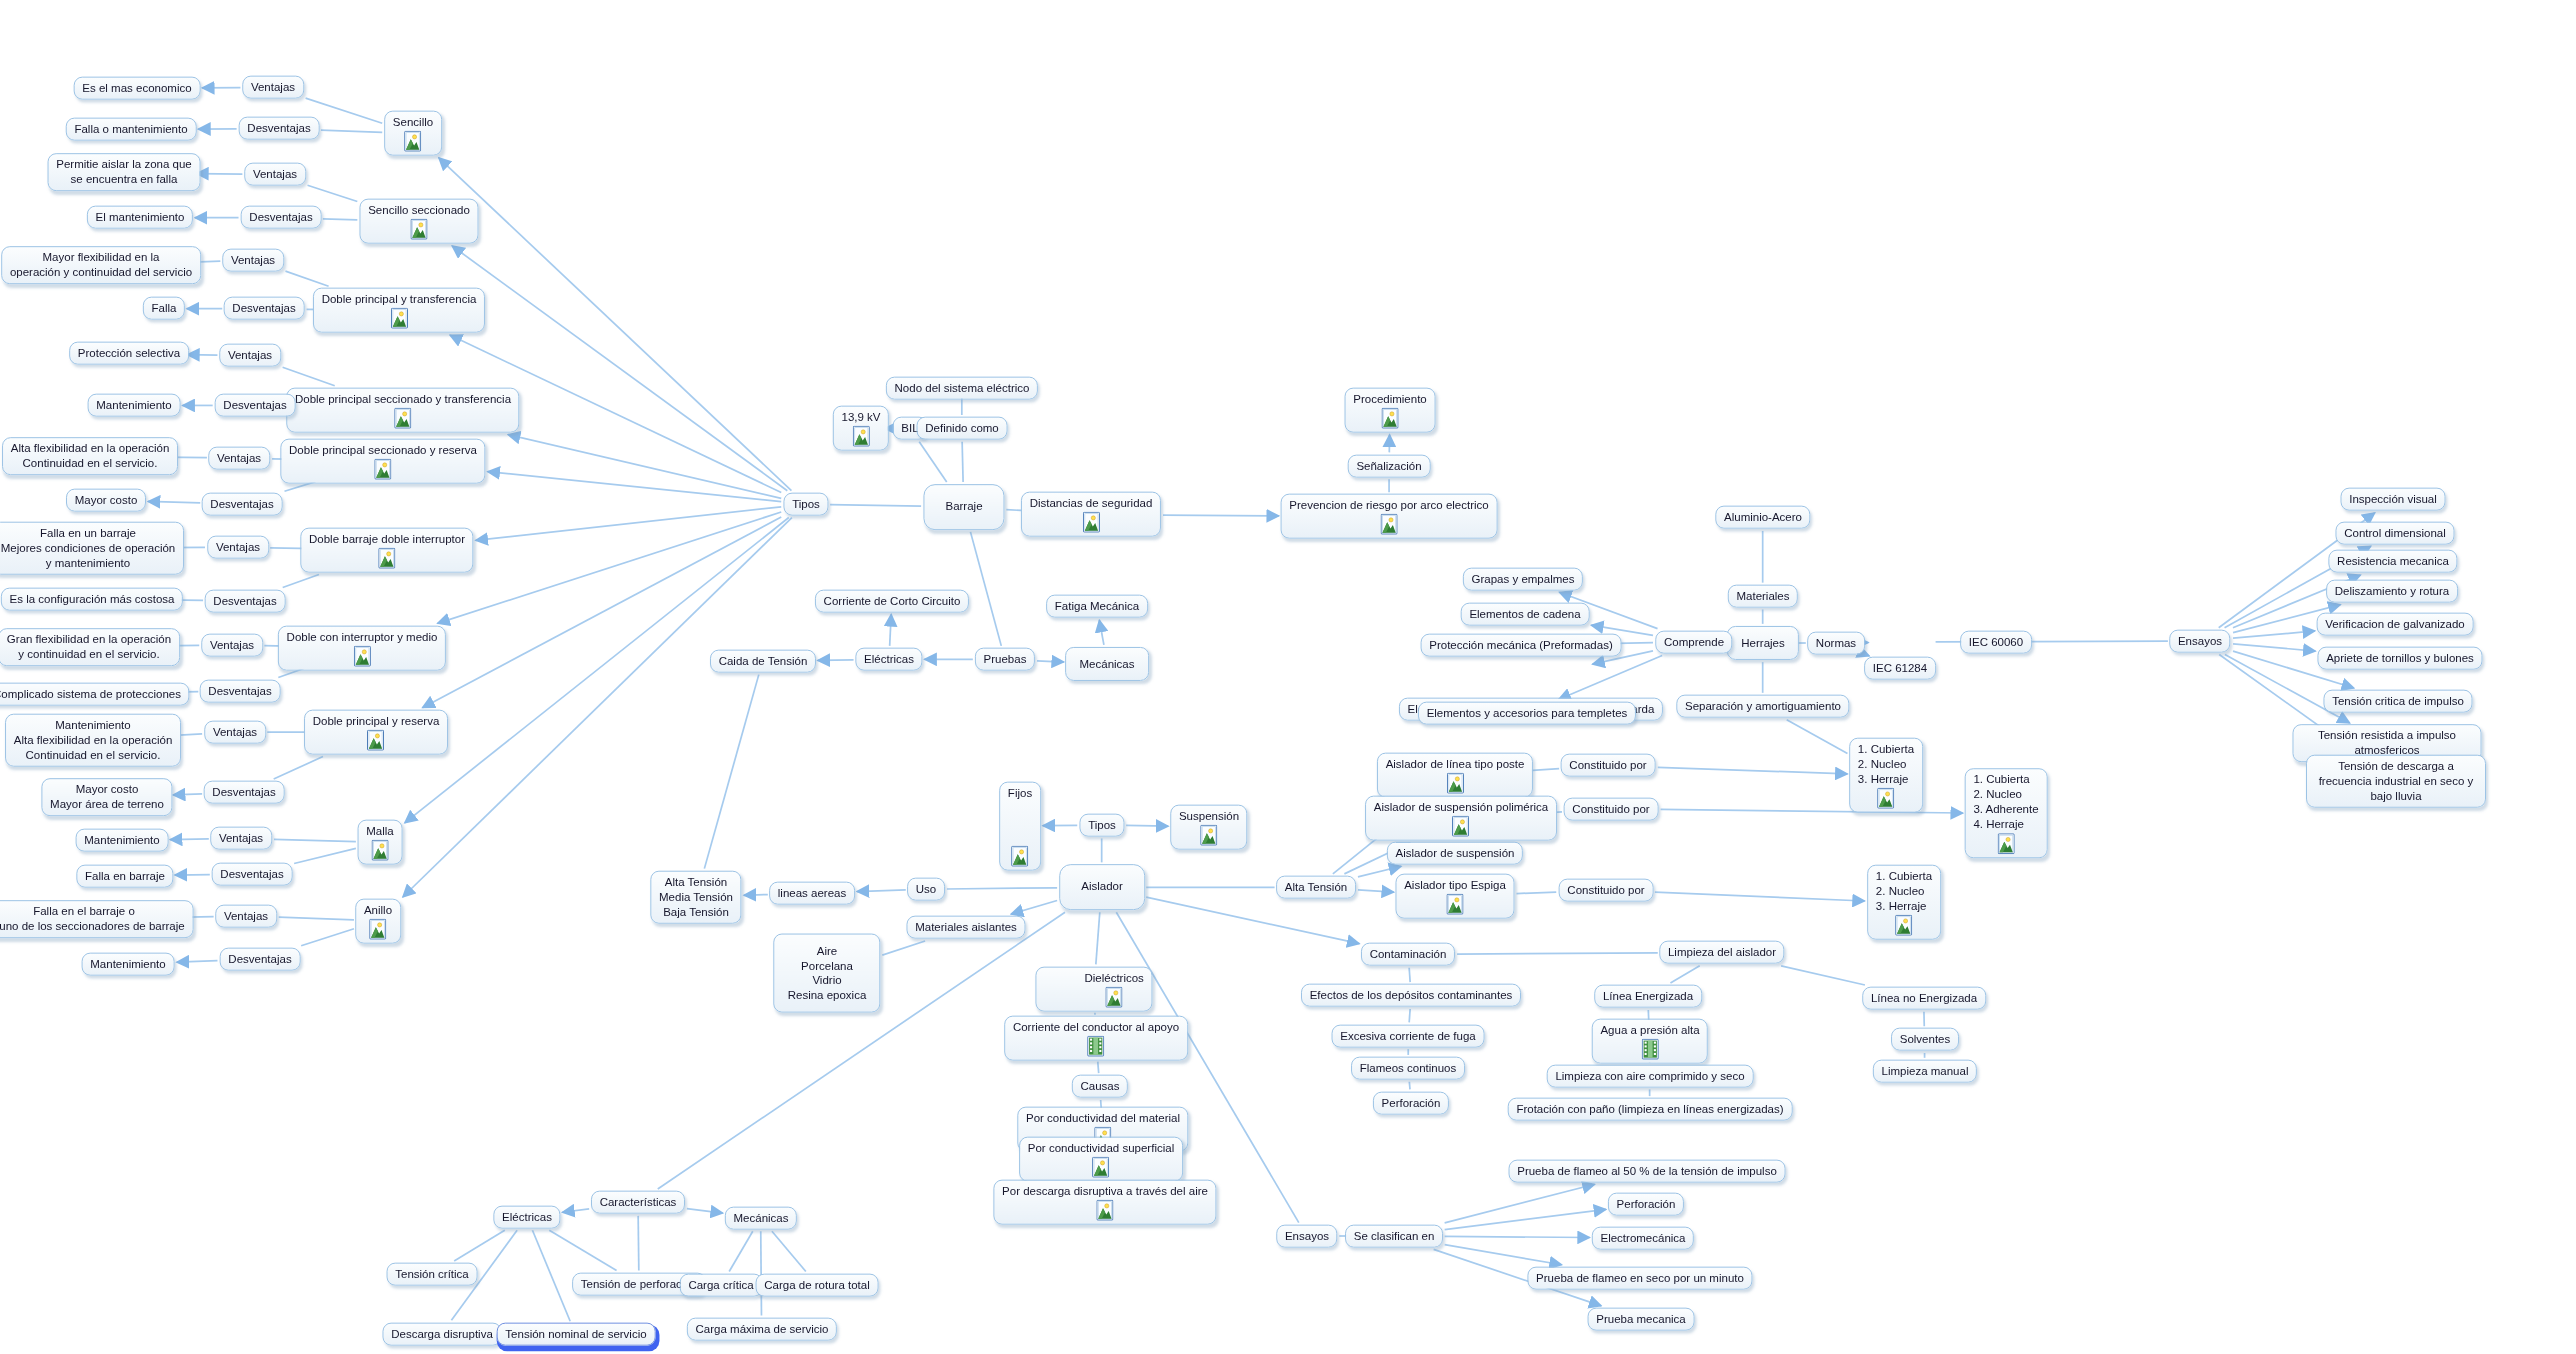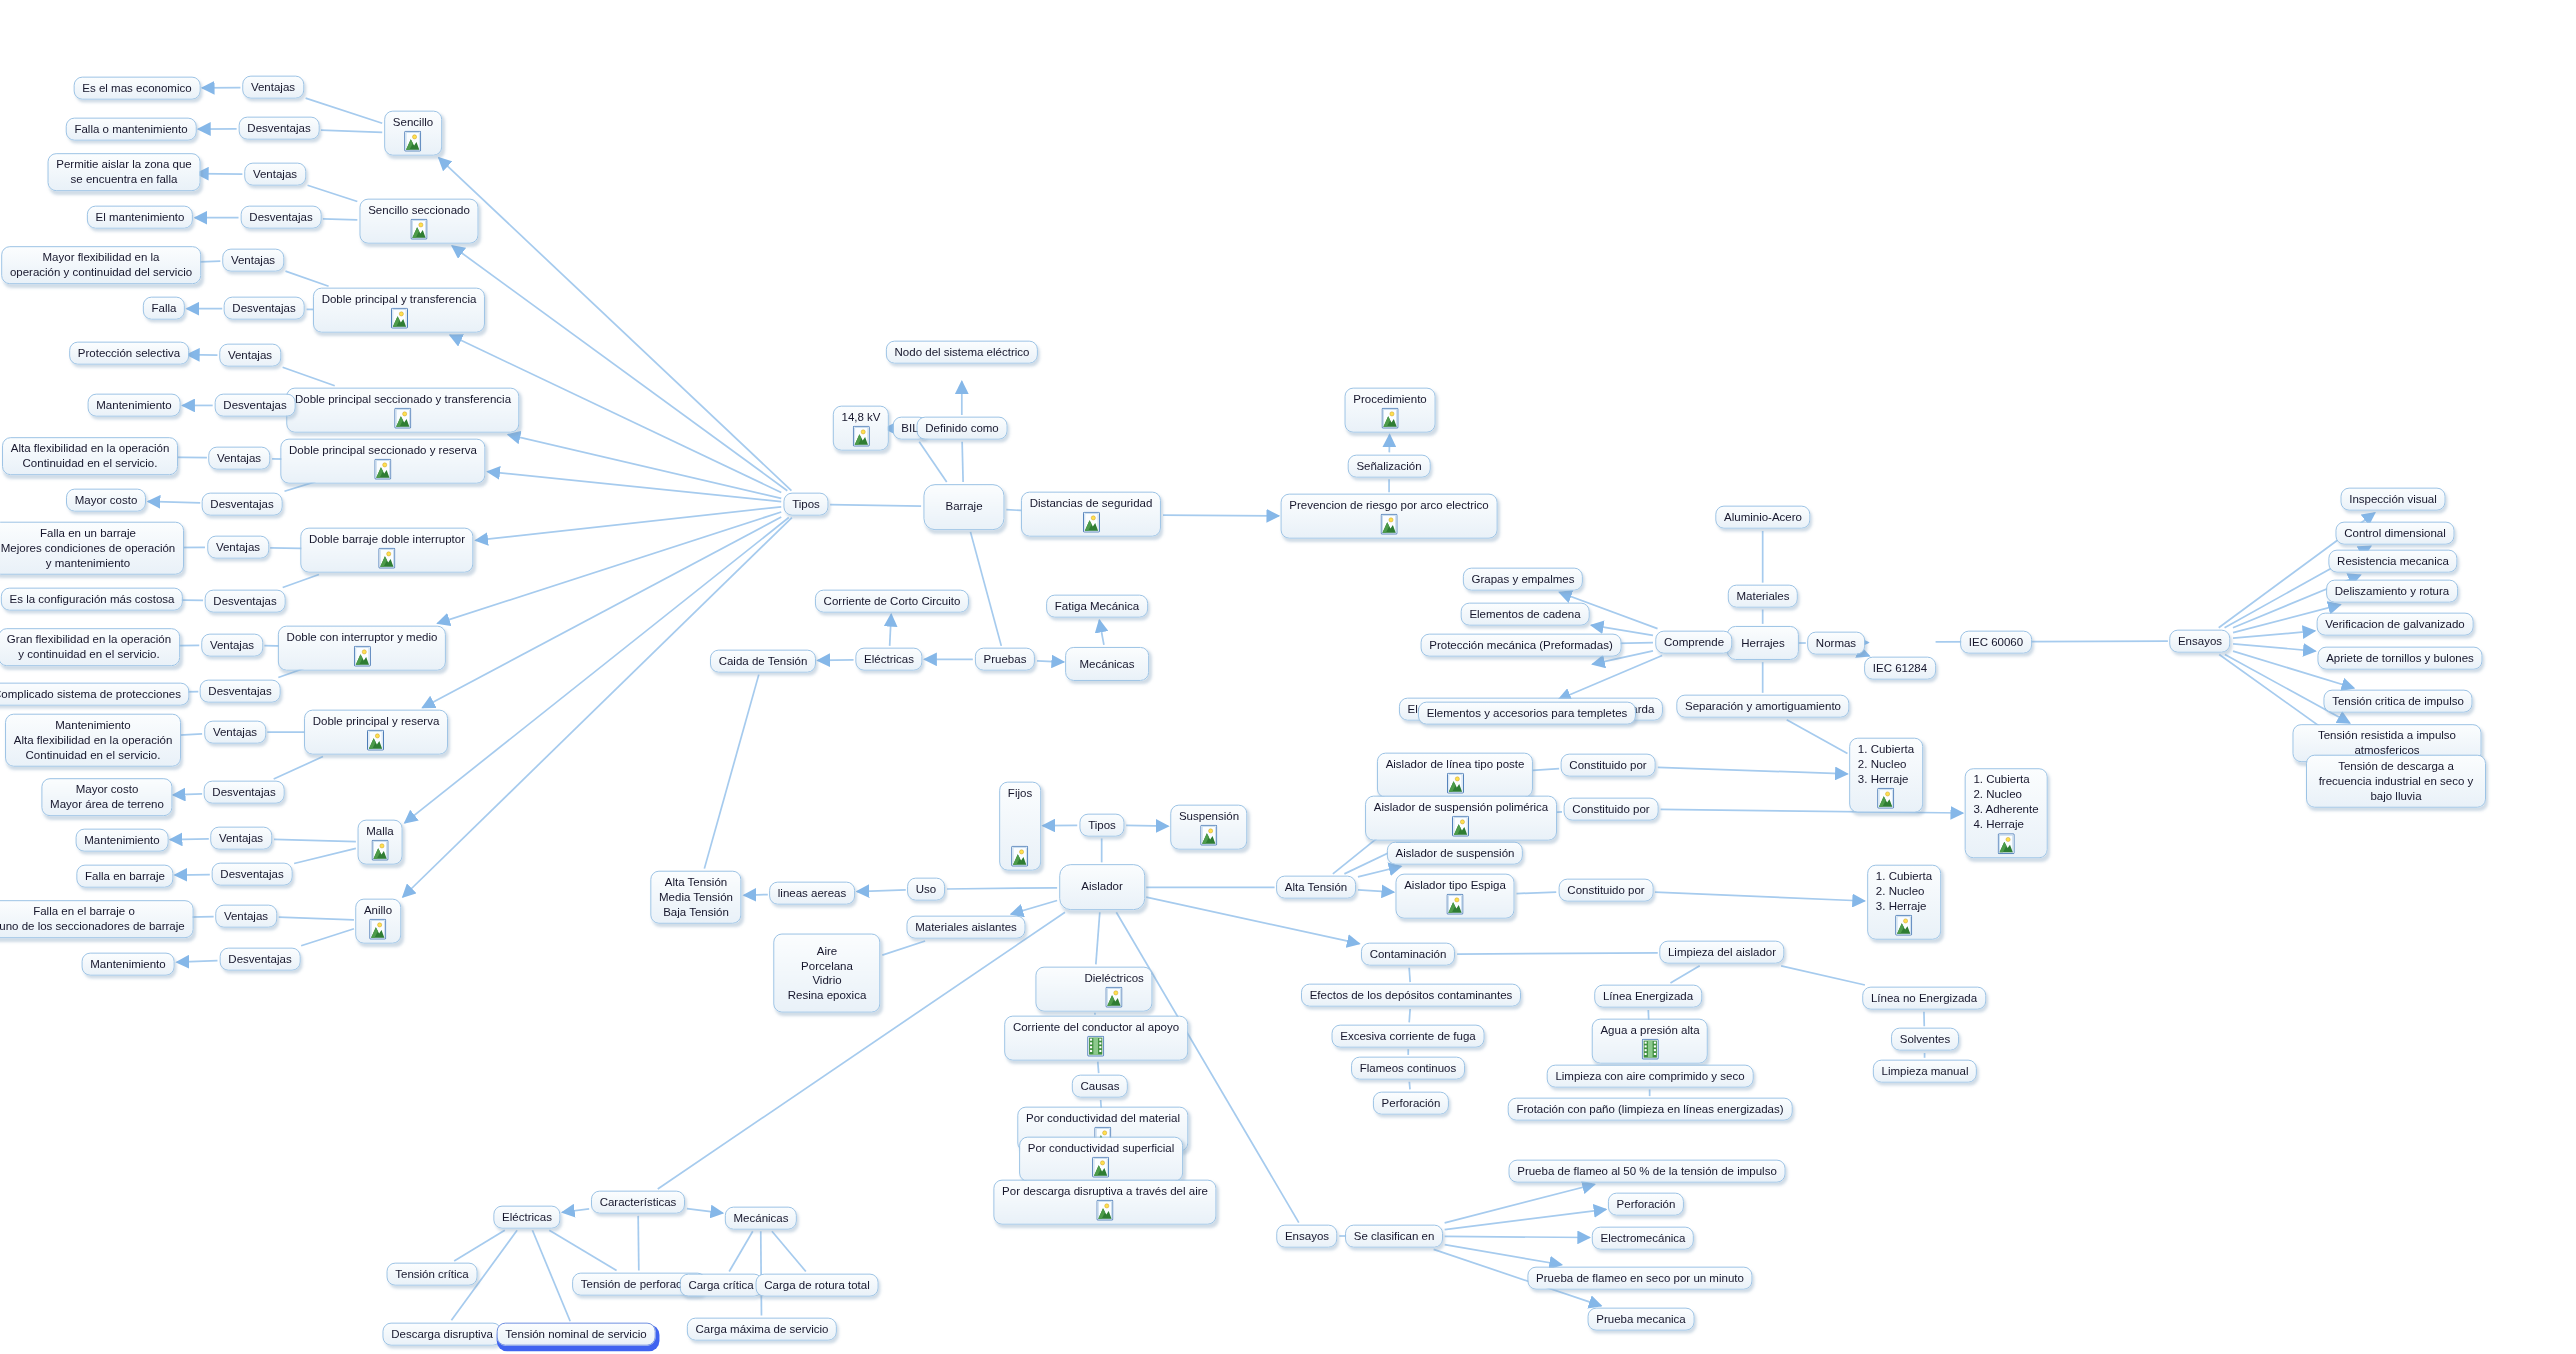--- a/index.html
+++ b/index.html
@@ -432,25 +432,25 @@
     </div>
     <div class="node" style="left: 966px; top: 927px;">
       <div class="lbl">Materiales aislantes</div>
     </div>
     <div class="node md" style="left: 827px; top: 973px;">
       <div class="lbl">Aire
 Porcelana
 Vidrio
 Resina epoxica</div>
     </div>
-    <div class="node" style="left: 962px; top: 352px;">
+    <div class="node" style="left: 962px; top: 388px;">
       <div class="lbl">Nodo del sistema eléctrico</div>
     </div>
     <div class="node" style="left: 861px; top: 428px;">
-      <div class="lbl">14,8 kV</div>
+      <div class="lbl">13,9 kV</div>
       <span class="icon"><svg width="17" height="21" viewBox="0 0 18 22">
           <rect x="0.5" y="0.5" width="17" height="21" rx="1" fill="#ffffff" stroke="#3a6fb0"></rect>
           <rect x="2" y="2" width="14" height="18" fill="#fbfdff" stroke="#bcd6ec" stroke-width="0.8"></rect>
           <circle cx="11" cy="6.5" r="2.2" fill="#ffdf4f" stroke="#c89a1e" stroke-width="0.5"></circle>
           <path d="M2 20 L7 9 L10.5 15.5 L13 12 L16 20 Z" fill="#2f7d33"></path>
           <path d="M2 20 L7 9 L9.2 13.2 L5.6 20 Z" fill="#4d9b4a"></path>
         </svg></span>
     </div>
     <div class="node" style="left: 910px; top: 428px;">
       <div class="lbl">BIL</div>

